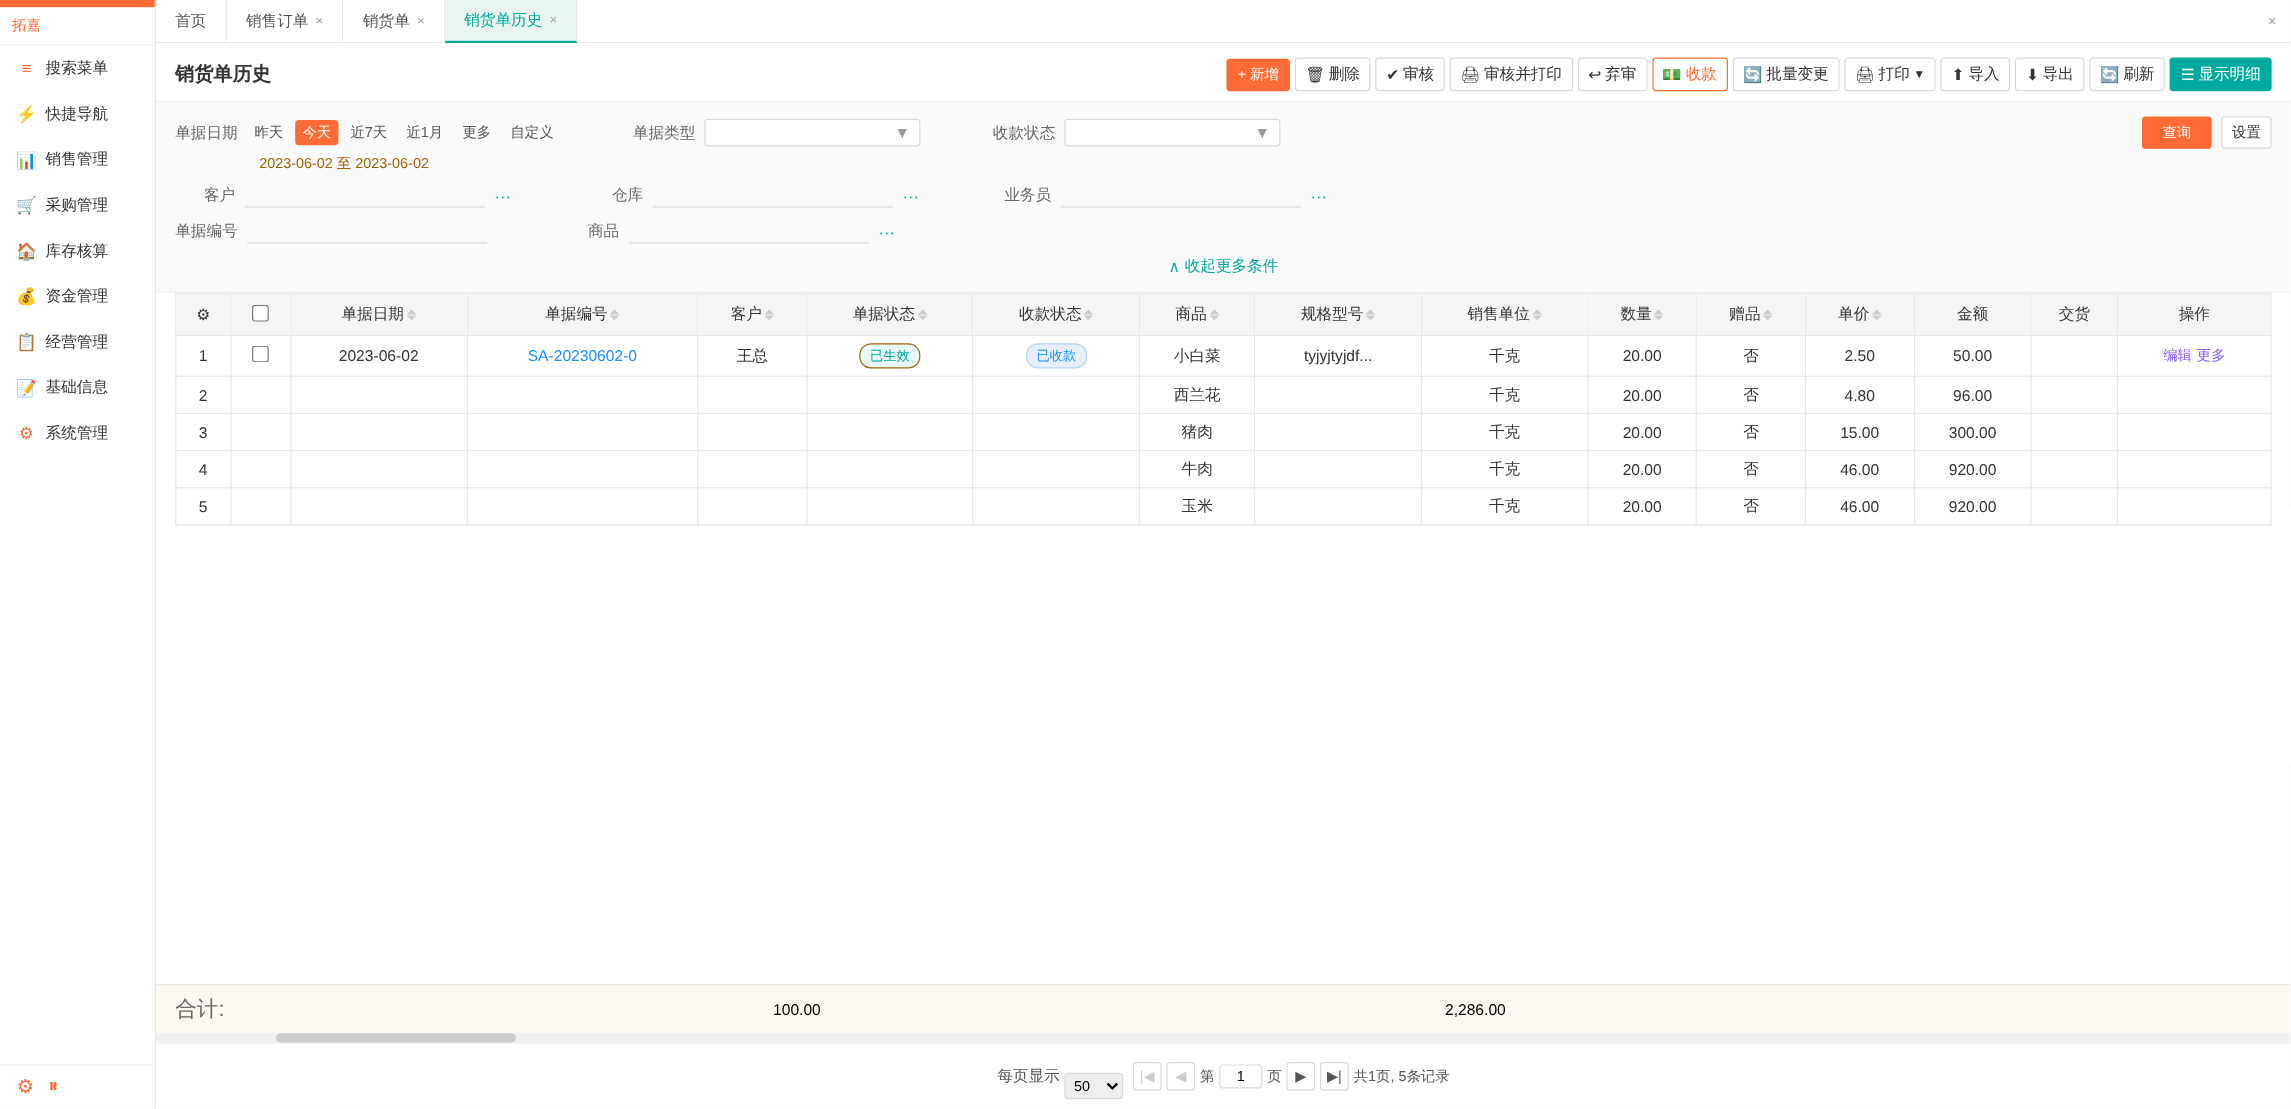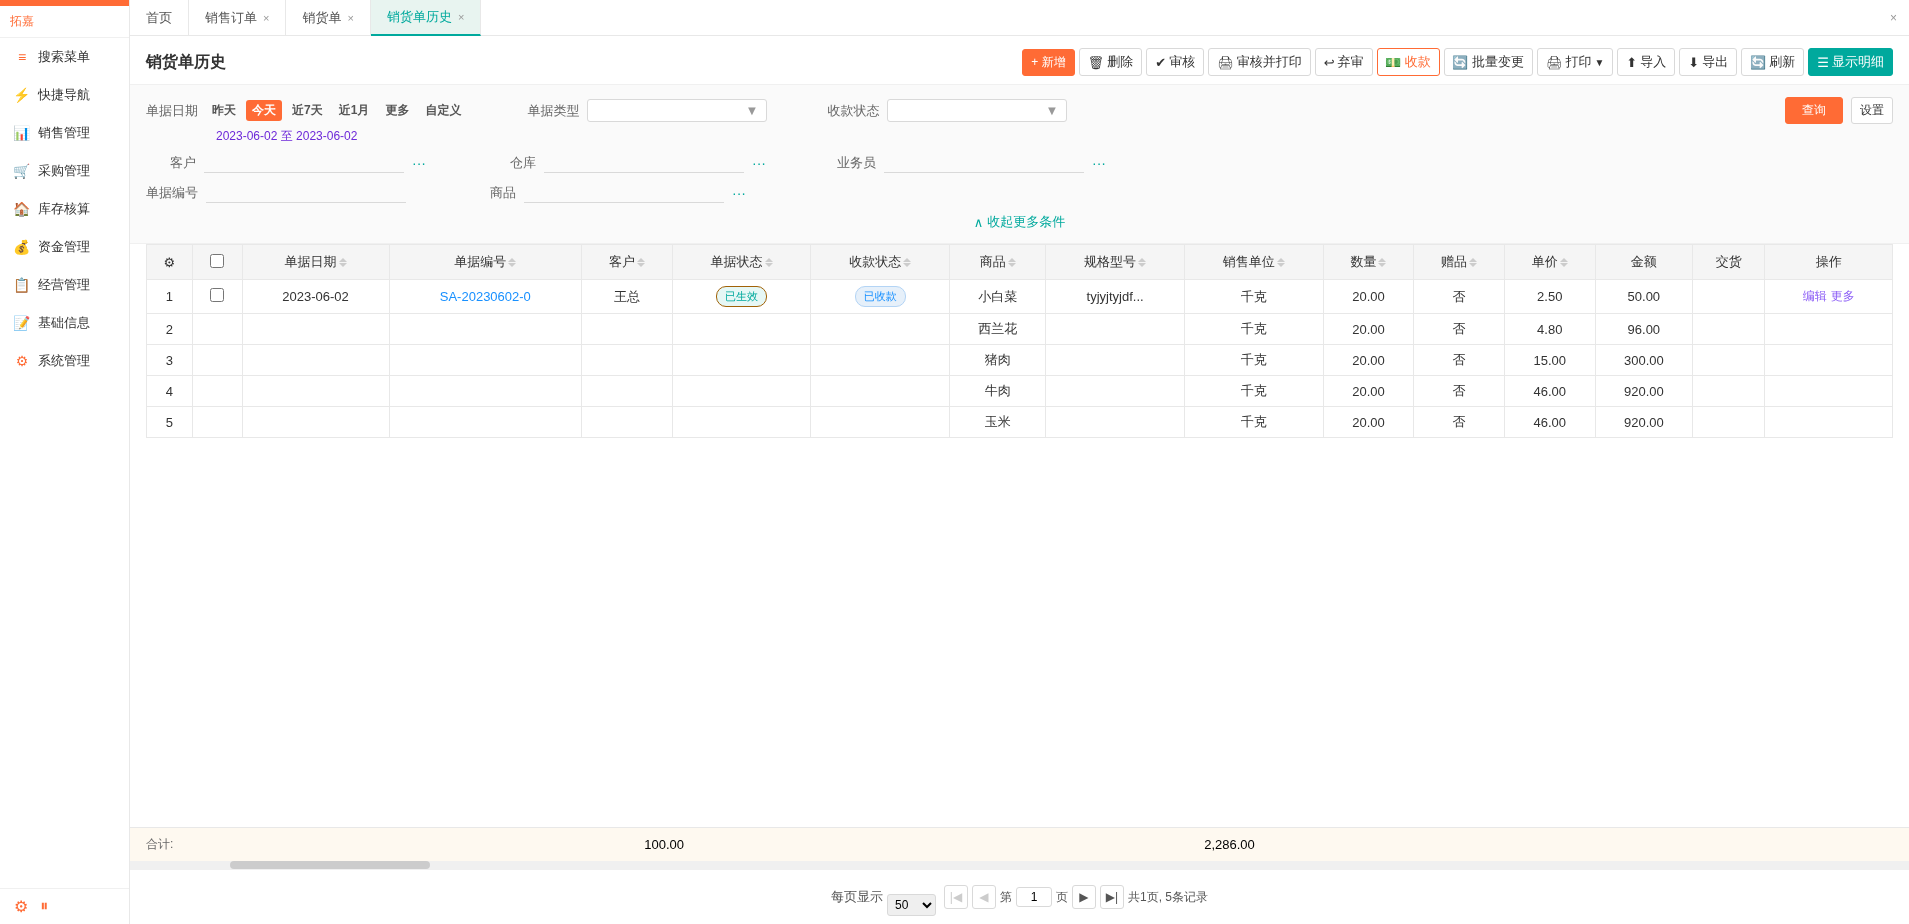--- a/index.html
+++ b/index.html
@@ -38,24 +38,24 @@
     .btn-orange-outline { border-color: #ff6b35; color: #ff6b35; }
 
     
     .filter-area { padding: 12px 16px; background: #fafafa; border-bottom: 1px solid #f0f0f0; }
     .filter-row { display: flex; align-items: center; margin-bottom: 10px; gap: 20px; flex-wrap: wrap; }
     .filter-item { display: flex; align-items: center; gap: 8px; }
     .filter-label { color: #666; white-space: nowrap; font-size: 13px; min-width: 50px; text-align: right; }
     .filter-input { border: none; border-bottom: 1px solid #d9d9d9; padding: 2px 4px; width: 160px; color: #333; background: transparent; outline: none; }
     .filter-select { display: flex; align-items: center; border: 1px solid #d9d9d9; border-radius: 3px; padding: 3px 8px; min-width: 160px; background: #fff; cursor: pointer; gap: 4px; }
     .filter-select .chevron { margin-left: auto; color: #999; }
-    .date-filter { display: flex; align-items: center; gap: 4px; font-weight: bold; }
+    .date-filter { display: flex; align-items: center; gap: 4px; }
     .date-shortcut { padding: 2px 6px; font-size: 12px; color: #555; cursor: pointer; border-radius: 3px; }
     .date-shortcut.active { background: #ff6b35; color: #fff; border-radius: 3px; }
-    .date-range { color: #6d28d9; font-size: 12px; margin-top: 2px; }
+    .date-range { color: #a16207; font-size: 12px; margin-top: 2px; }
     .filter-more { display: flex; align-items: center; justify-content: center; margin-top: 4px; }
     .filter-more-btn { display: flex; align-items: center; gap: 4px; color: #00a99d; cursor: pointer; font-size: 12px; }
     .ellipsis-btn { color: #00a99d; cursor: pointer; font-size: 14px; }
 
     
     .table-wrap { flex: 1; overflow: auto; padding: 0 16px; }
     table { width: 100%; border-collapse: collapse; font-size: 12px; }
     table th { background: #f5f5f5; padding: 8px 6px; text-align: center; color: #333; font-weight: normal; border: 1px solid #e8e8e8; white-space: nowrap; position: sticky; top: 0; z-index: 1; }
     table td { padding: 6px 6px; text-align: center; border: 1px solid #e8e8e8; color: #333; white-space: nowrap; }
     .th-sort { display: flex; align-items: center; justify-content: center; gap: 2px; cursor: pointer; }
@@ -65,21 +65,21 @@
     .sort-down { border-top: 4px solid #ccc; }
     .badge { padding: 2px 8px; border-radius: 10px; font-size: 11px; display: inline-block; }
     .badge-green { background: #e6f7f5; color: #00a99d; border: 1px solid #a16207; }
     .badge-blue { background: #e6f0fa; color: #1890ff; border: 1px solid #b3d4f5; }
     .link-text { color: #1890ff; cursor: pointer; text-decoration: none; }
     .action-btn { color: #8b5cf6; cursor: pointer; font-size: 12px; margin: 0 2px; text-align: center; }
 
     
     .table-footer { background: #fef9f0; border-top: 1px solid #e8e8e8; padding: 8px 16px; }
     .footer-row { display: flex; align-items: center; }
-    .footer-label { color: #666; font-size: 12px; min-width: 60px; }
+    .footer-label { color: #666; font-size: 18px; min-width: 60px; }
 
     
     .pagination { display: flex; align-items: center; justify-content: center; padding: 8px 16px; border-top: 1px solid #f0f0f0; gap: 8px; background: #fff; }
     .page-size { display: flex; align-items: center; gap: 4px; color: #555; font-size: 12px; }
     .page-size-select { border: 1px solid #d9d9d9; border-radius: 3px; padding: 2px 3px; font-size: 12px; margin-top: 16px; }
     .page-nav { display: flex; align-items: center; gap: 4px; }
     .page-btn { width: 24px; height: 24px; display: flex; align-items: center; justify-content: center; border: 1px solid #d9d9d9; border-radius: 3px; cursor: pointer; color: #555; background: #fff; font-size: 12px; }
     .page-btn.disabled { color: #ccc; cursor: not-allowed; }
     .page-input { width: 36px; border: 1px solid #d9d9d9; border-radius: 3px; text-align: center; padding: 2px 4px; font-size: 12px; }
     .page-info { color: #555; font-size: 12px; }

